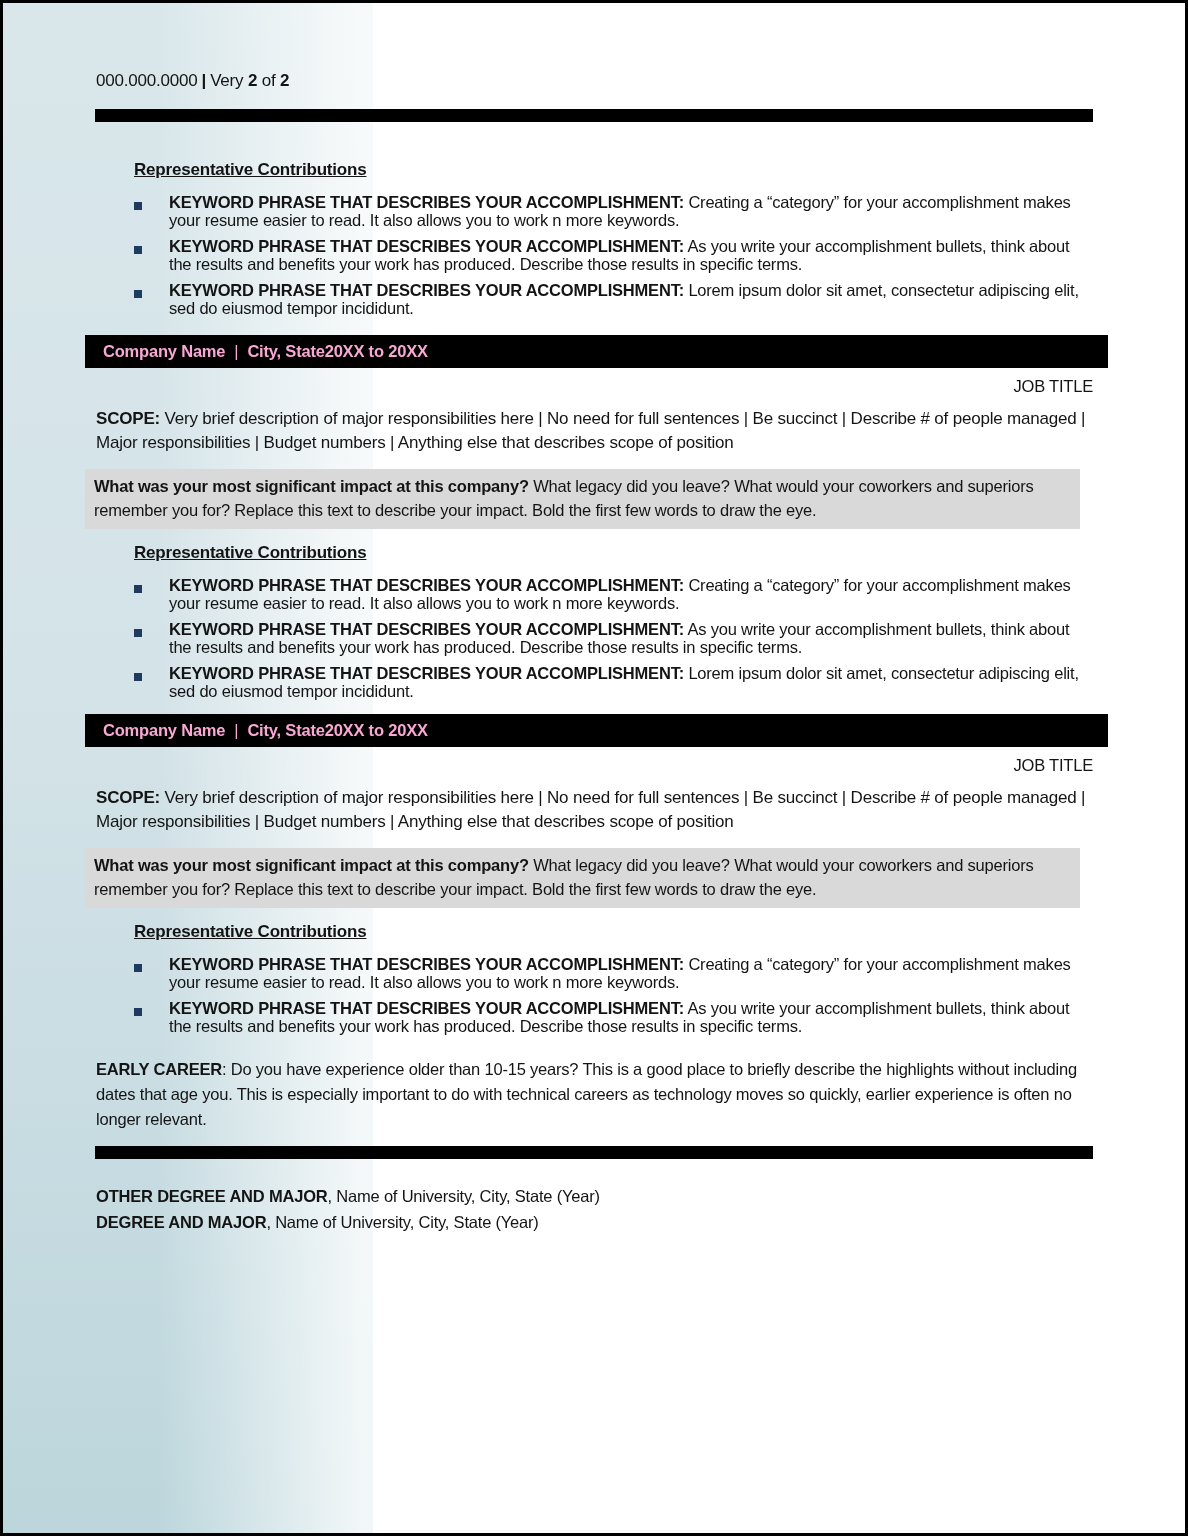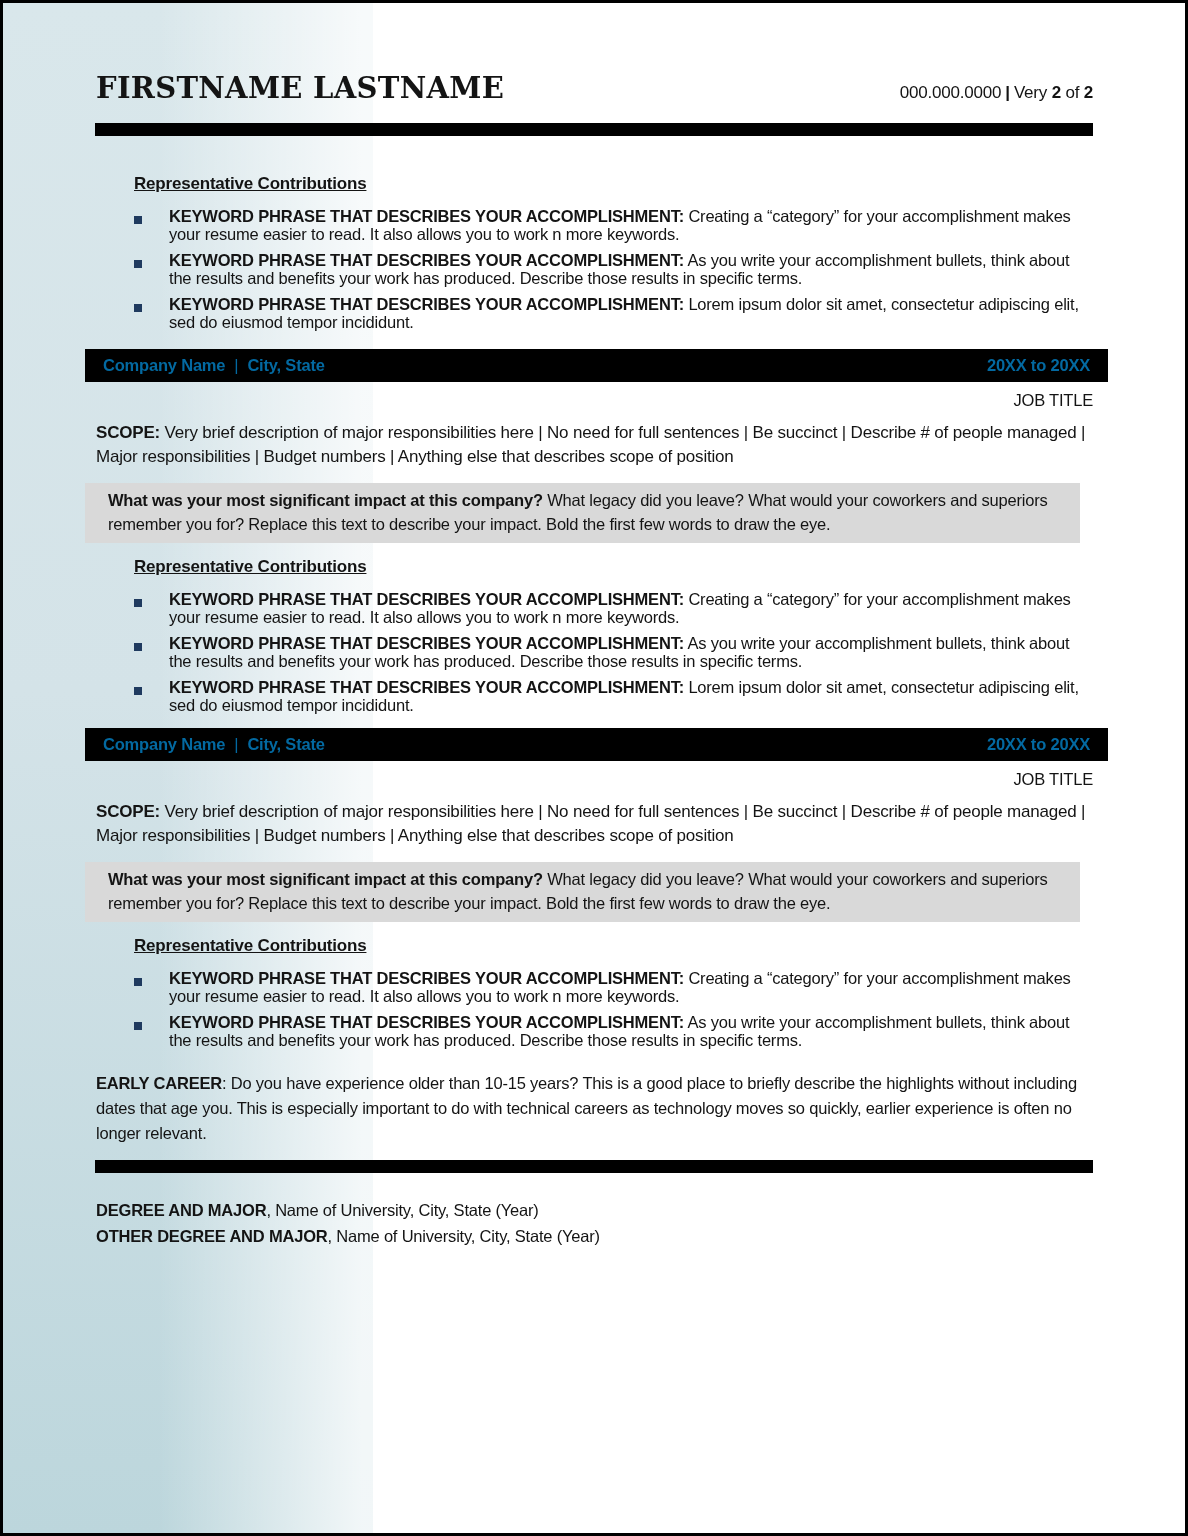--- a/index.html
+++ b/index.html
@@ -55,34 +55,34 @@
   .bullets{margin:13px 95px 0 131px;}
   .bullet{display:flex;margin-bottom:8px;}
   .sq{flex:0 0 8px;width:8px;height:8px;background:#1f3a5f;margin-top:9px;margin-right:27px;}
   .btext{margin:0;font-size:16.5px;line-height:18px;letter-spacing:-0.2px;}
 
   
   .company-bar{
     box-sizing:border-box;
     margin:0 77px 0 82px;
     height:33px;
-    background:#000;color:#0369a1;
-    display:flex;justify-content:space-between;align-items:center;
+    background:#000;color:#f9a8d4;
+    display:flex;justify-content:flex-start;align-items:center;
     padding:8px 18px;
     font-size:16.5px;font-weight:700;letter-spacing:-0.2px;
   }
   .company-bar .pipe{font-weight:400;margin:0 9px;}
   .bar1{margin-top:18px;}
   .bar2{margin-top:14px;}
   .job-title{margin:9px 92px 0 93px;font-size:16.5px;font-weight:400;letter-spacing:-0.2px;text-align:right;}
   .scope{margin:11px 88px 0 93px;font-size:17px;line-height:24px;letter-spacing:-0.2px;}
   .impact{
     margin:14px 105px 0 82px;
     background:#d9d9d9;
-    padding:5px 14px 7px 23px;
+    padding:5px 14px 7px 9px;
     font-size:16.5px;line-height:24px;letter-spacing:-0.2px;
   }
 
   .early{margin:22px 90px 4px 93px;font-size:16.5px;line-height:25px;letter-spacing:-0.2px;}
 
   .edu-title{
     margin:26px 0 0 93px;
     font-family:"DejaVu Serif", serif;
     font-size:25px;font-weight:700;letter-spacing:0.3px;
   }
@@ -92,21 +92,20 @@
 </style>
 </head>
 <body>
 
 <div class="page">
   <div class="band"></div>
 
   <div class="content">
 
     <div class="header">
-      <h1>FIRSTNAME LASTNAME</h1>
       <p class="contact"><span>000.000.0000</span><span class="hsep">|</span><span>Very</span>
         <strong>2</strong>
         <span>of</span>
         <strong>2</strong>
       </p>
     </div>
 
     <div class="rule"></div>
 
     <p class="sec-heading mt-38">Representative Contributions</p>
@@ -179,18 +178,18 @@
         <p class="btext"><strong>KEYWORD PHRASE THAT DESCRIBES YOUR ACCOMPLISHMENT:</strong>
           <span>As you write your accomplishment bullets, think about the results and benefits your work has produced. Describe those results in specific terms.</span></p>
       </div>
     </div>
 
     <p class="early"><strong>EARLY CAREER</strong><span>: Do you have experience older than 10-15 years? This is a good place to briefly describe the highlights without including dates that age you. This is especially important to do with technical careers as technology moves so quickly, earlier experience is often no longer relevant.</span></p>
 
     <div class="rule bottom"></div>
 
     <div class="degrees">
+      <p><strong>OTHER DEGREE AND MAJOR</strong><span>, Name of University, City, State (Year)</span></p>
       <p><strong>DEGREE AND MAJOR</strong><span>, Name of University, City, State (Year)</span></p>
-      <p><strong>OTHER DEGREE AND MAJOR</strong><span>, Name of University, City, State (Year)</span></p>
     </div>
 
   </div>
 </div>
 
 </body></html>

